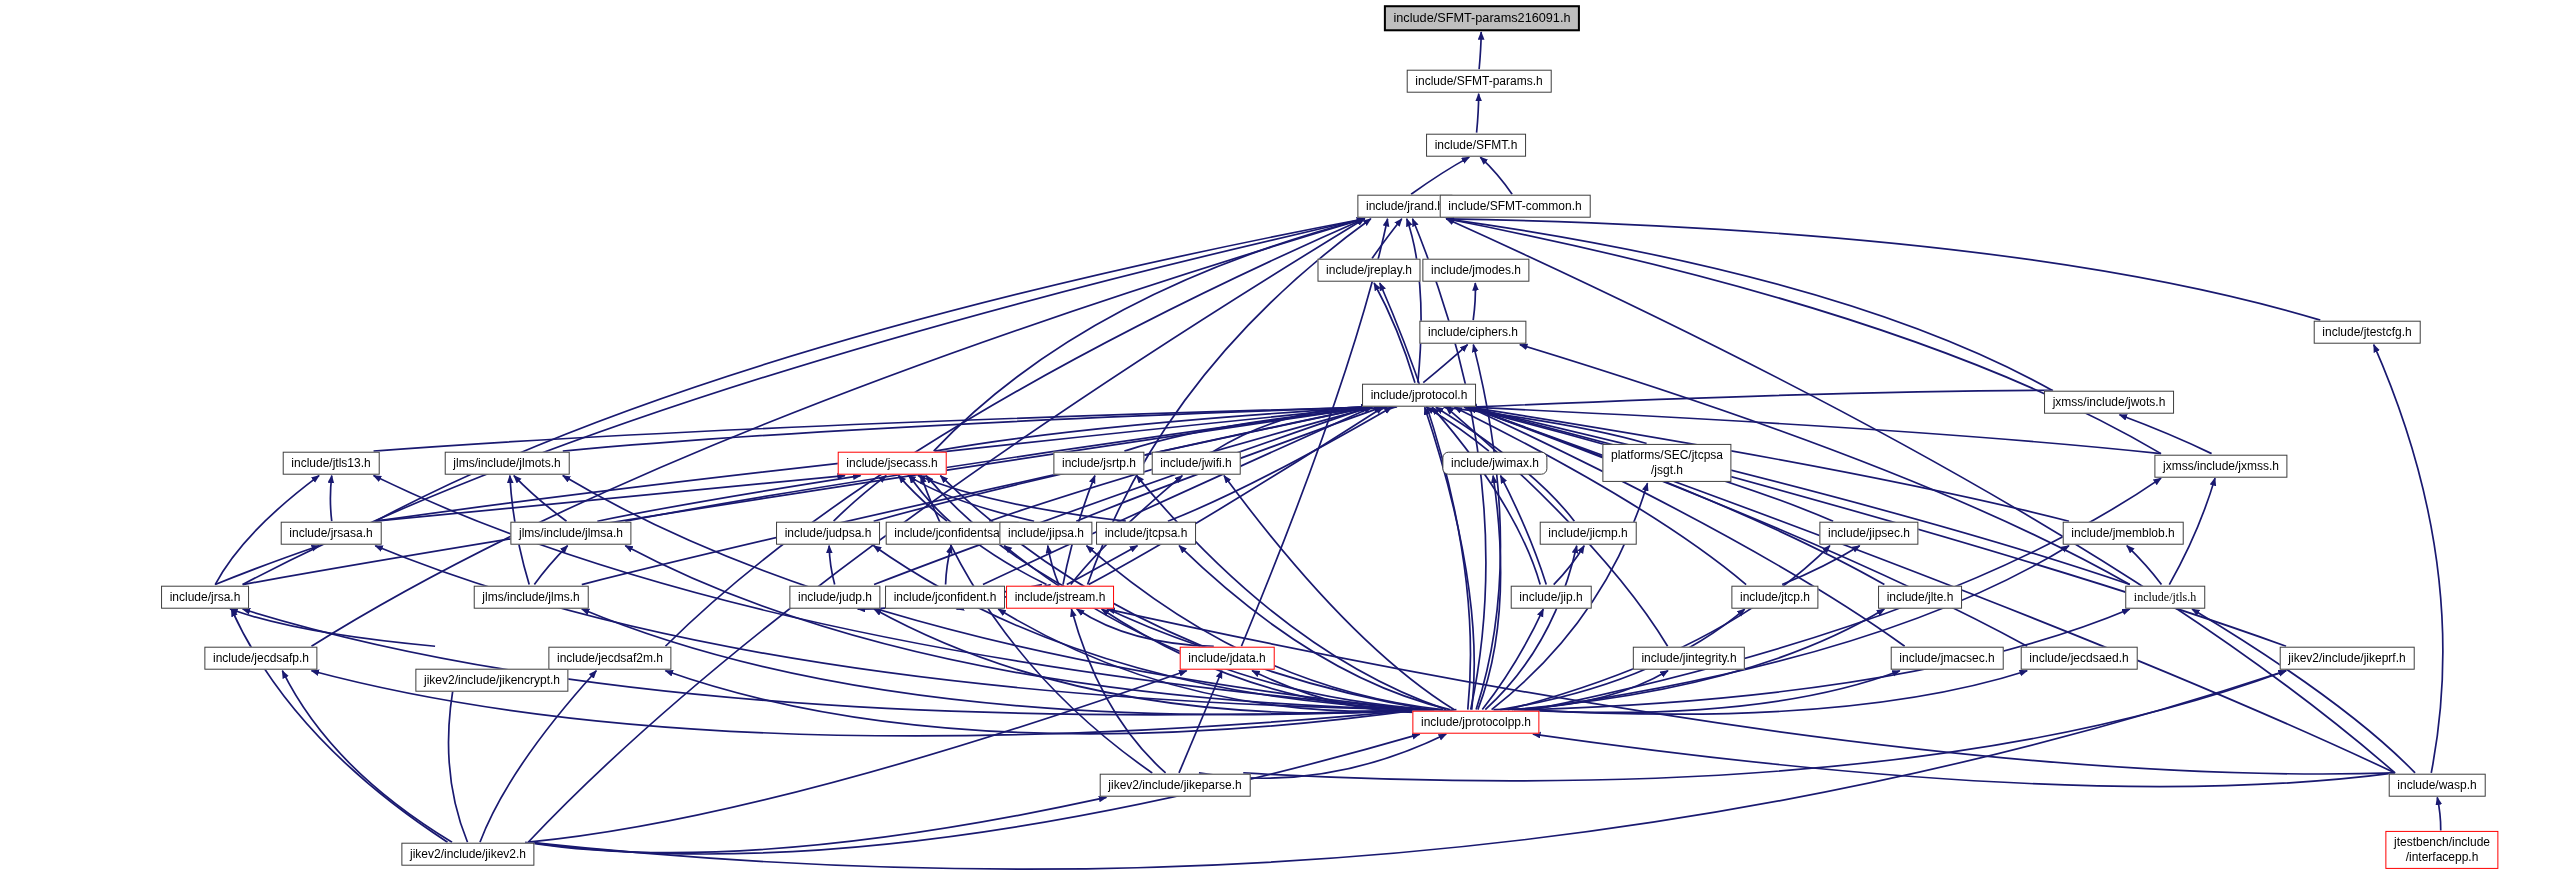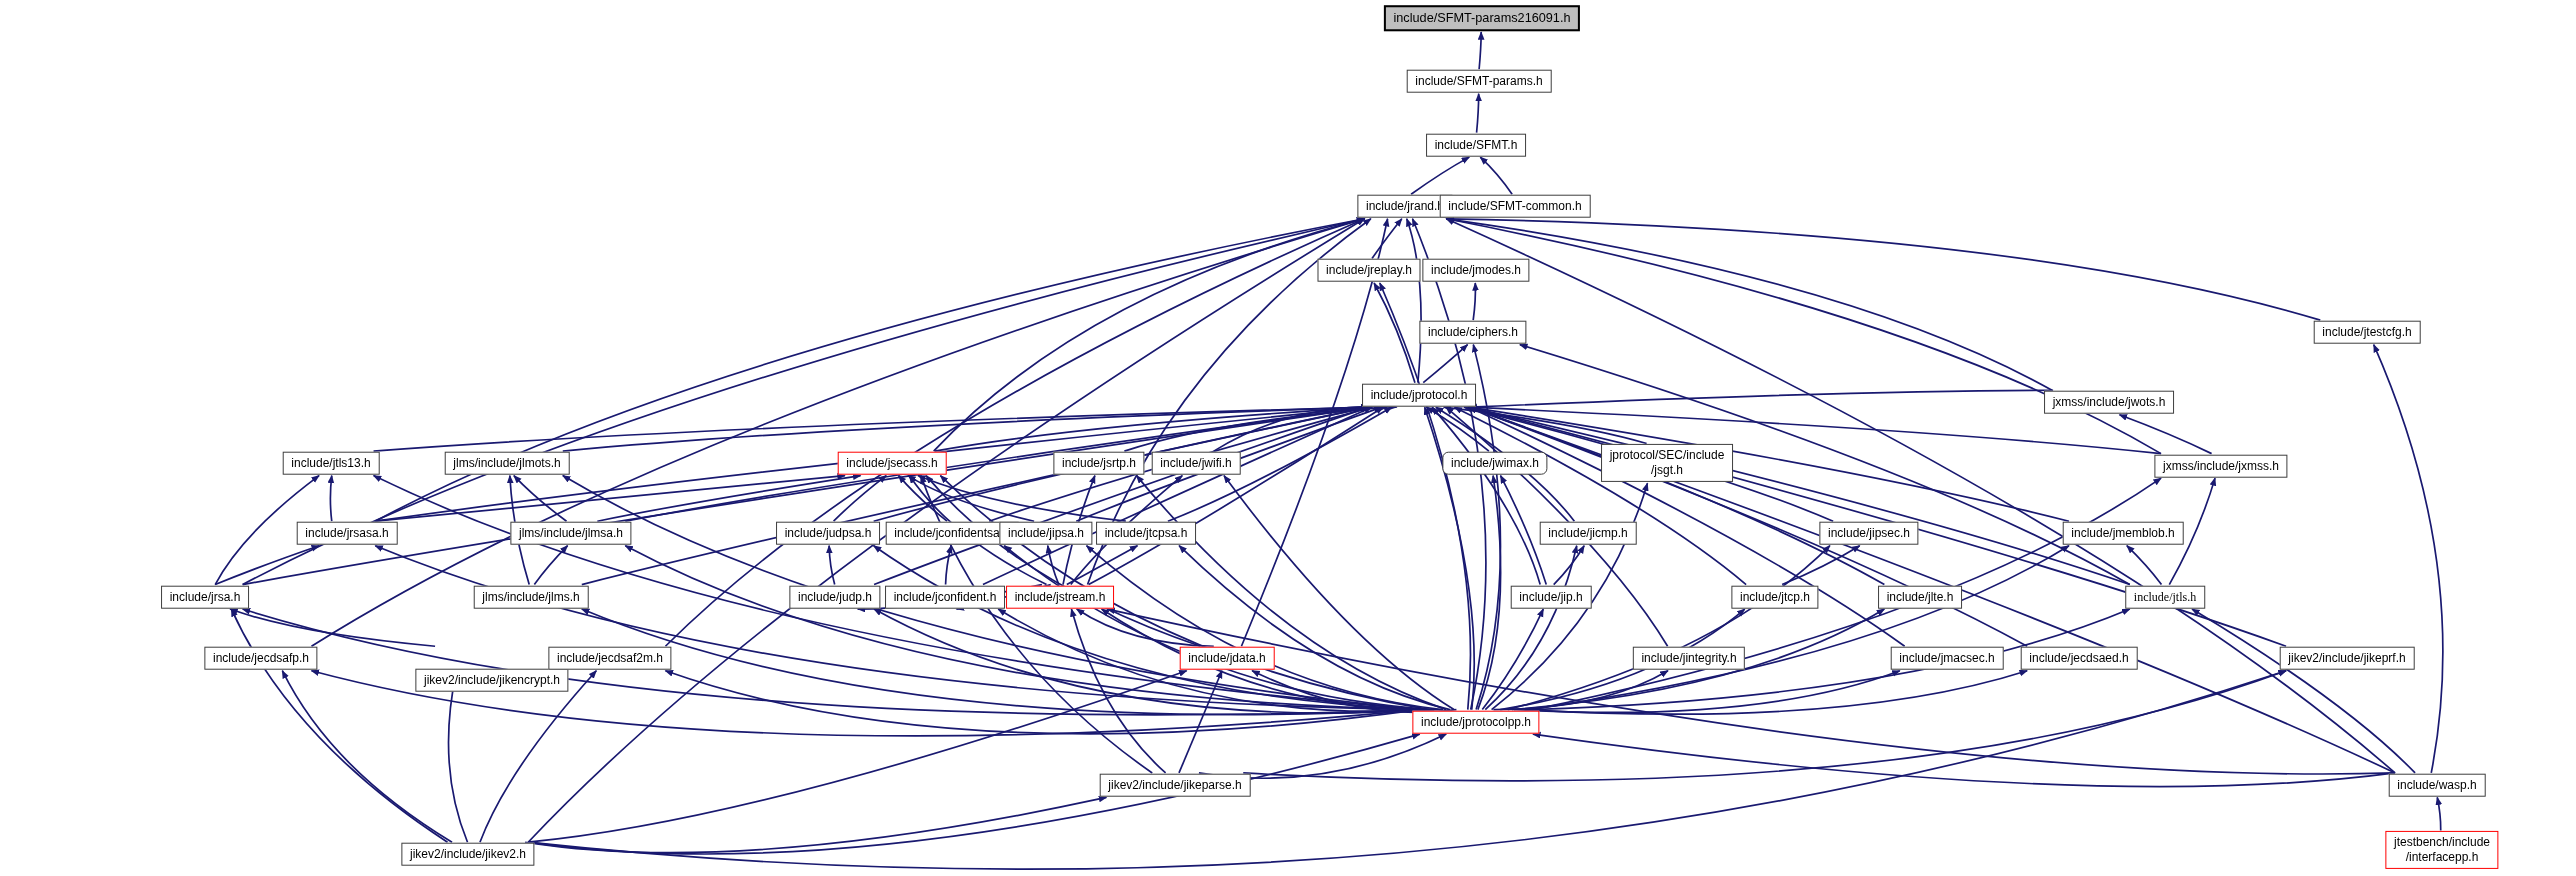--- a/index.html
+++ b/index.html
@@ -180,24 +180,24 @@
     <div class="node " style="left: 1473px; top: 332px;">include/ciphers.h</div>
     <div class="node " style="left: 2367px; top: 332px;">include/jtestcfg.h</div>
     <div class="node " style="left: 1419px; top: 395px;">include/jprotocol.h</div>
     <div class="node " style="left: 2109px; top: 402px;">jxmss/include/jwots.h</div>
     <div class="node " style="left: 331px; top: 463px;">include/jtls13.h</div>
     <div class="node " style="left: 507px; top: 463px;">jlms/include/jlmots.h</div>
     <div class="node highlight" style="left: 892px; top: 463px;">include/jsecass.h</div>
     <div class="node " style="left: 1099px; top: 463px;">include/jsrtp.h</div>
     <div class="node " style="left: 1196px; top: 463px;">include/jwifi.h</div>
     <div class="node " style="left: 1495px; top: 463px; border-radius: 6px;">include/jwimax.h</div>
-    <div class="node " style="left: 1667px; top: 463px;">jprotocol/SEC/include
+    <div class="node " style="left: 1667px; top: 463px;">platforms/SEC/jtcpsa
 /jsgt.h</div>
     <div class="node " style="left: 2221px; top: 466px;">jxmss/include/jxmss.h</div>
-    <div class="node " style="left: 347px; top: 533px;">include/jrsasa.h</div>
+    <div class="node " style="left: 331px; top: 533px;">include/jrsasa.h</div>
     <div class="node " style="left: 571px; top: 533px;">jlms/include/jlmsa.h</div>
     <div class="node " style="left: 828px; top: 533px;">include/judpsa.h</div>
     <div class="node " style="left: 952px; top: 533px;">include/jconfidentsa.h</div>
     <div class="node " style="left: 1046px; top: 533px;">include/jipsa.h</div>
     <div class="node " style="left: 1146px; top: 533px;">include/jtcpsa.h</div>
     <div class="node " style="left: 1588px; top: 533px;">include/jicmp.h</div>
     <div class="node " style="left: 1869px; top: 533px;">include/jipsec.h</div>
     <div class="node " style="left: 2123px; top: 533px;">include/jmemblob.h</div>
     <div class="node " style="left: 205px; top: 597px;">include/jrsa.h</div>
     <div class="node " style="left: 531px; top: 597px;">jlms/include/jlms.h</div>

